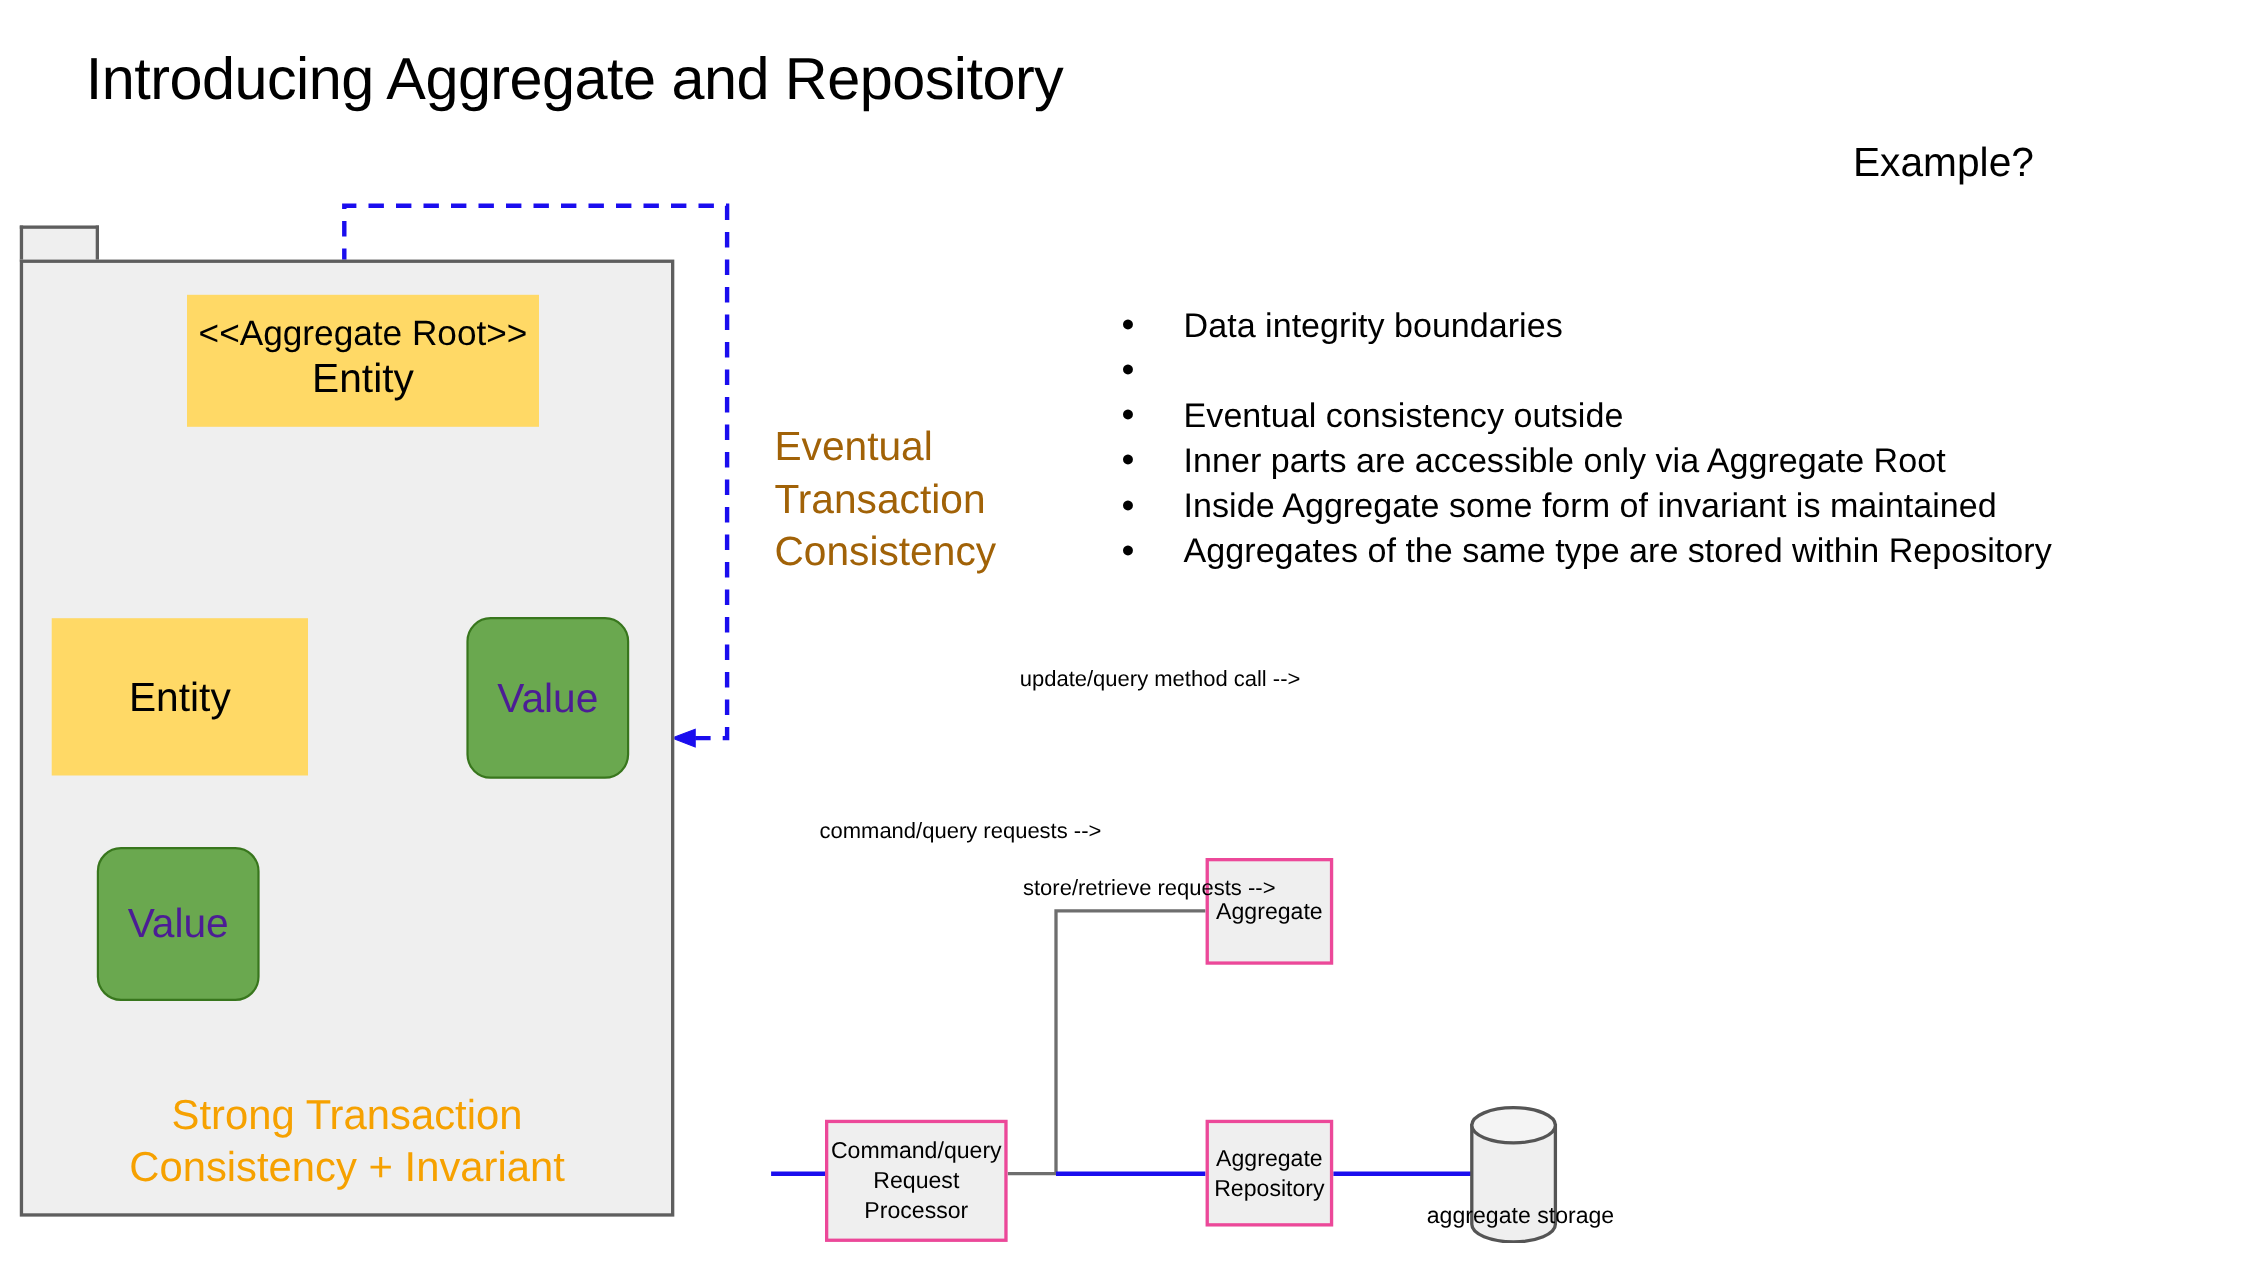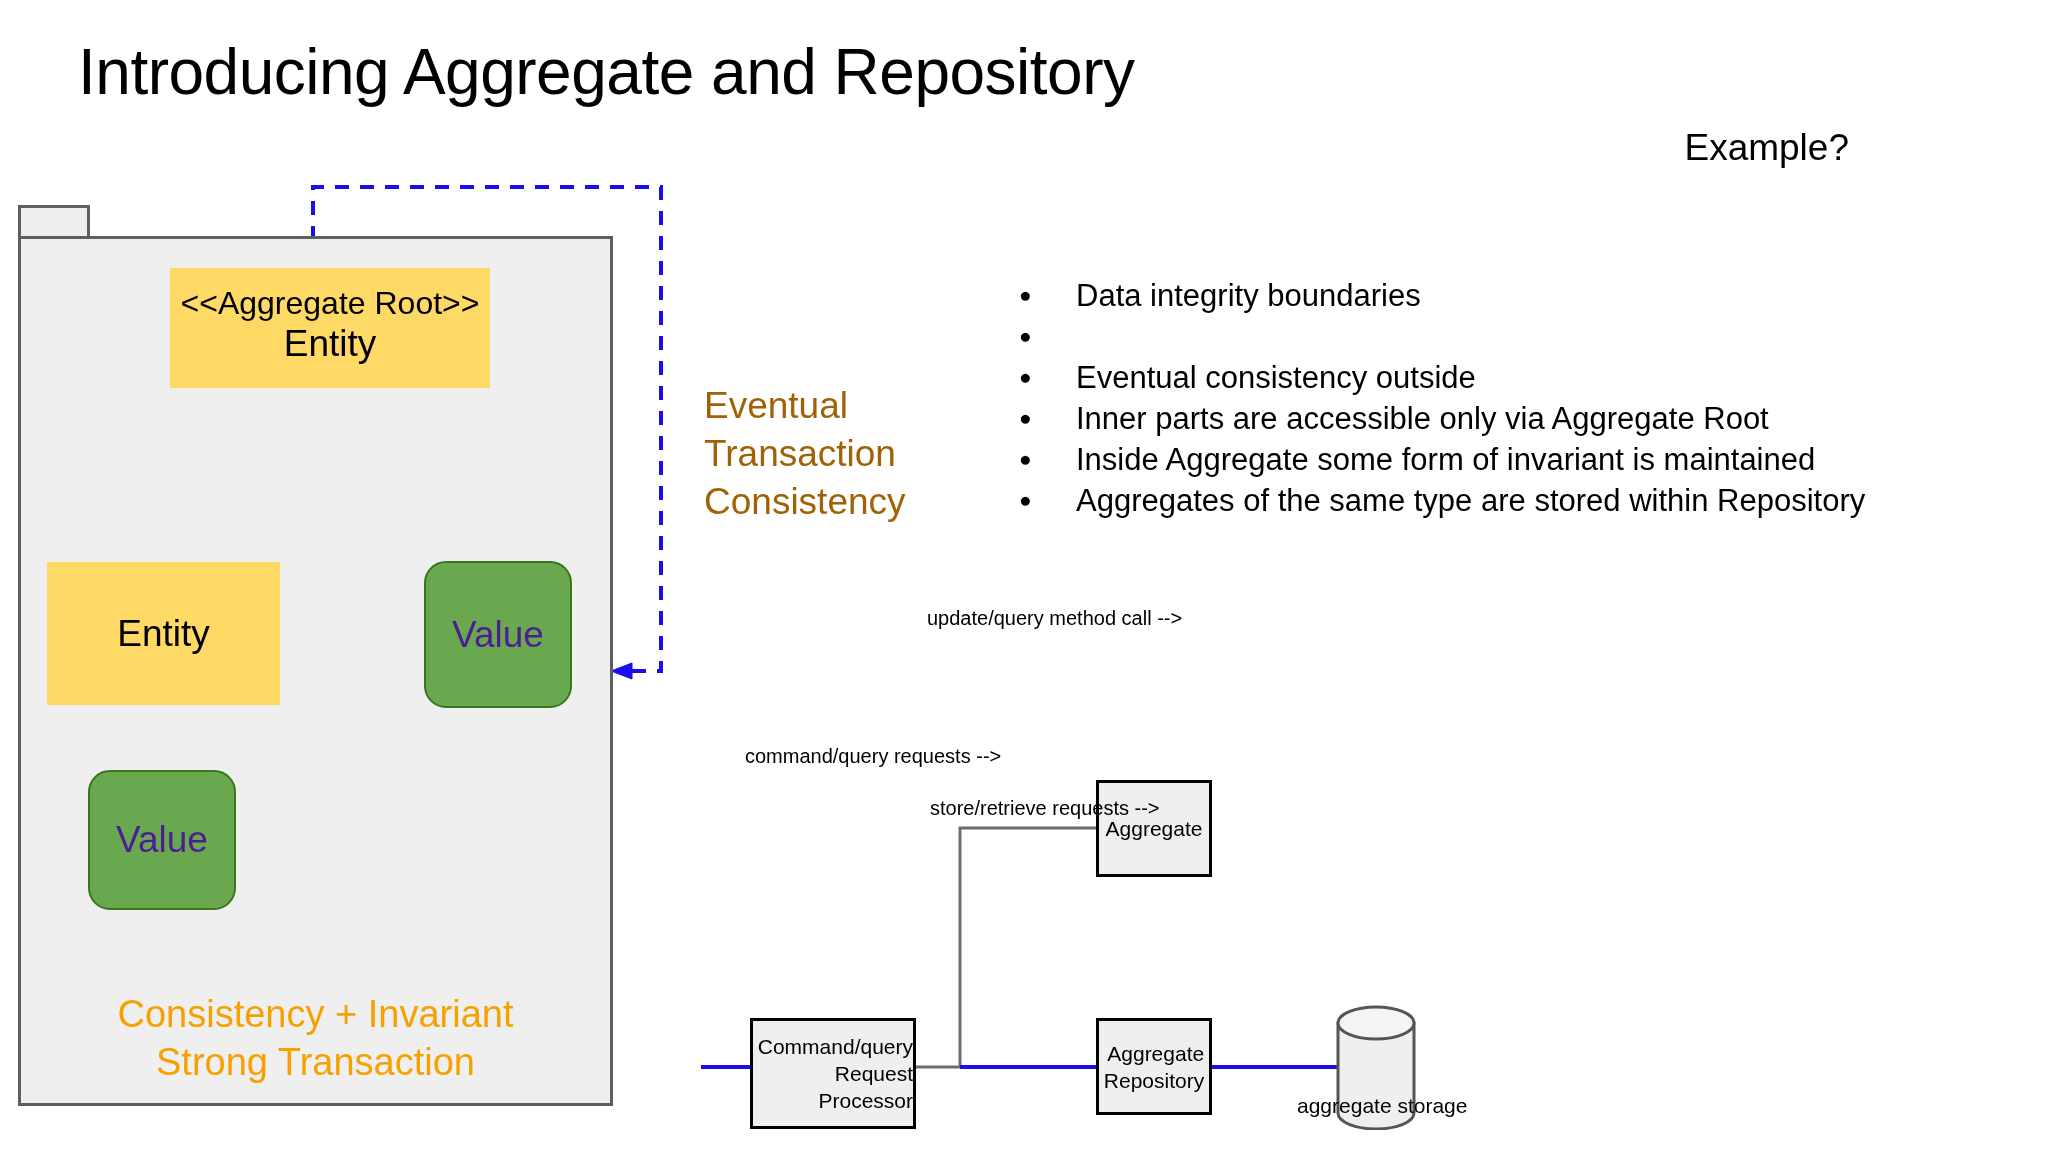--- a/index.html
+++ b/index.html
@@ -22,21 +22,21 @@
     width: 2048px;
     height: 1152px;
     background: #ffffff;
   }
 
   
   #slide-title {
     position: absolute;
     left: 78px;
     top: 24px;
-    font-size: 64px;
+    font-size: 54px;
     line-height: 96px;
     font-weight: 400;
     letter-spacing: -0.5px;
     color: #000000;
     white-space: nowrap;
   }
 
   
   #example-label {
     position: absolute;
@@ -212,26 +212,26 @@
   }
   #arch-diagram svg {
     position: absolute;
     left: 0; top: 0;
     width: 1388px;
     height: 400px;
   }
   .arch-box {
     position: absolute;
     background: #EFEFEF;
-    border: 3px solid #000000;
+    border: 3px solid #ec4899;
     box-sizing: border-box;
     display: flex;
     align-items: center;
     justify-content: center;
-    text-align: right;
+    text-align: center;
   }
   .arch-box .arch-box-label {
     font-size: 21px;
     line-height: 27px;
     color: #000000;
   }
   #box-command-processor {
     left: 90px;
     top: 288px;
     width: 166px;
@@ -302,22 +302,22 @@
 
   <div id="value-right-box" class="value-box">
     <span class="node-label">Value</span>
   </div>
 
   <div id="value-bottom-box" class="value-box">
     <span class="node-label">Value</span>
   </div>
 
   <div id="strong-consistency-caption">
+    <span class="cap-line">Strong Transaction</span>
     <span class="cap-line">Consistency + Invariant</span>
-    <span class="cap-line">Strong Transaction</span>
   </div>
 
   <div id="eventual-consistency-label">
     <span class="ec-line">Eventual</span>
     <span class="ec-line">Transaction</span>
     <span class="ec-line">Consistency</span>
   </div>
 
   <div id="bullet-list">
     <div class="bullet-row">

